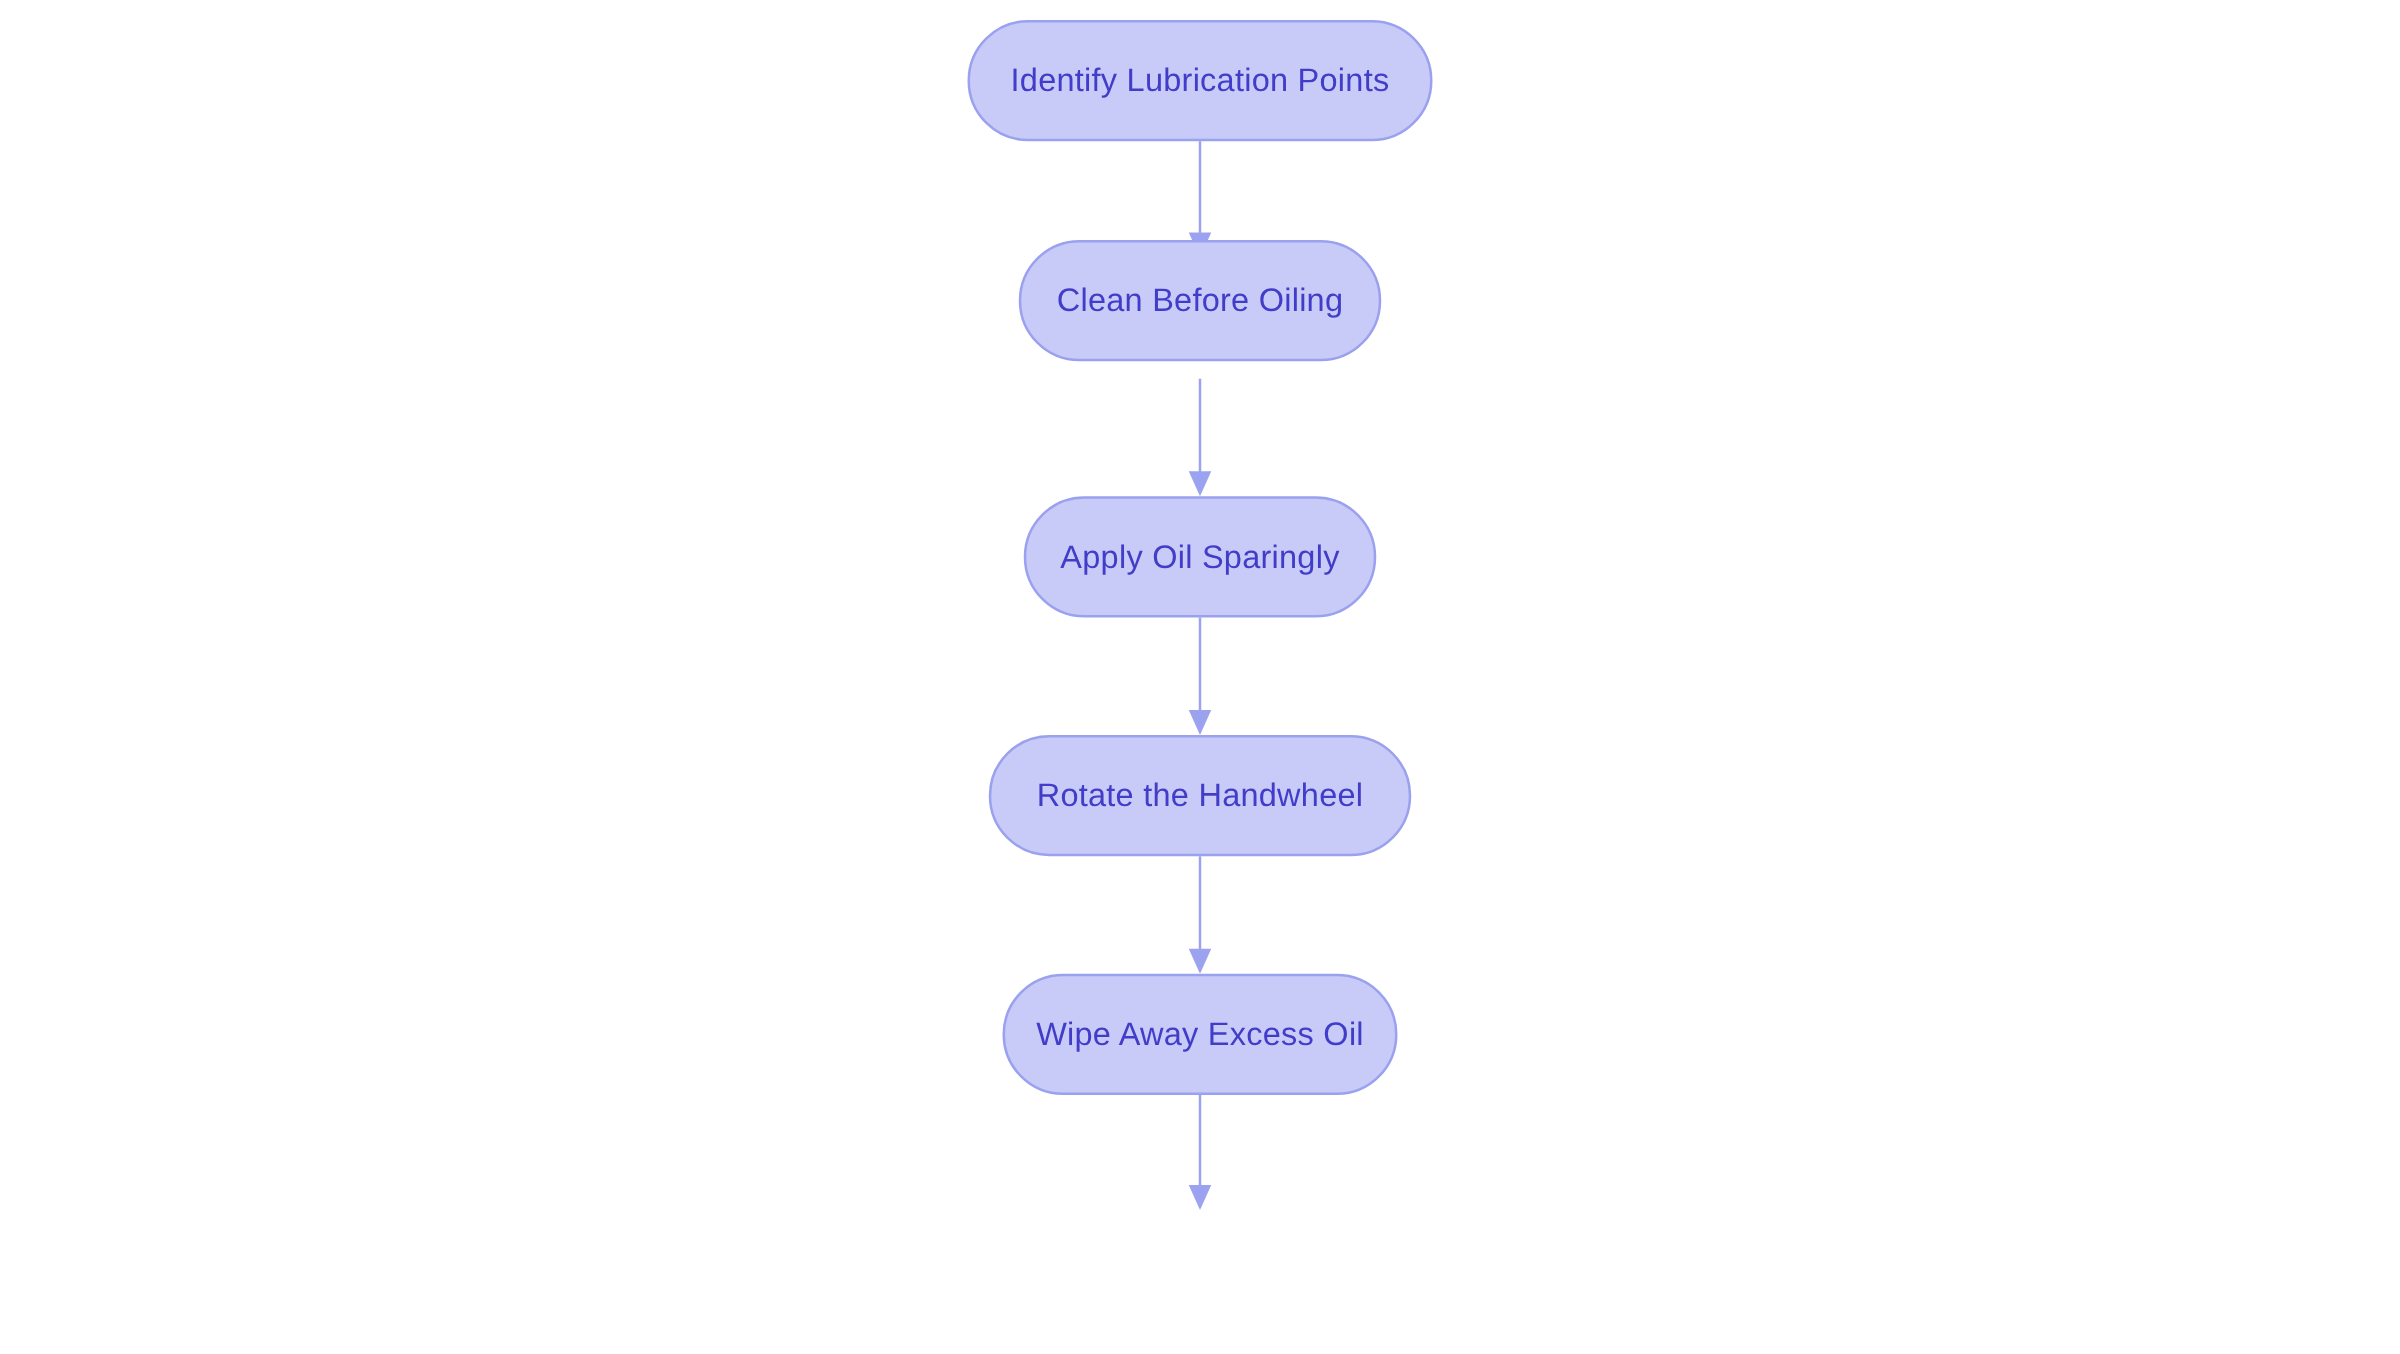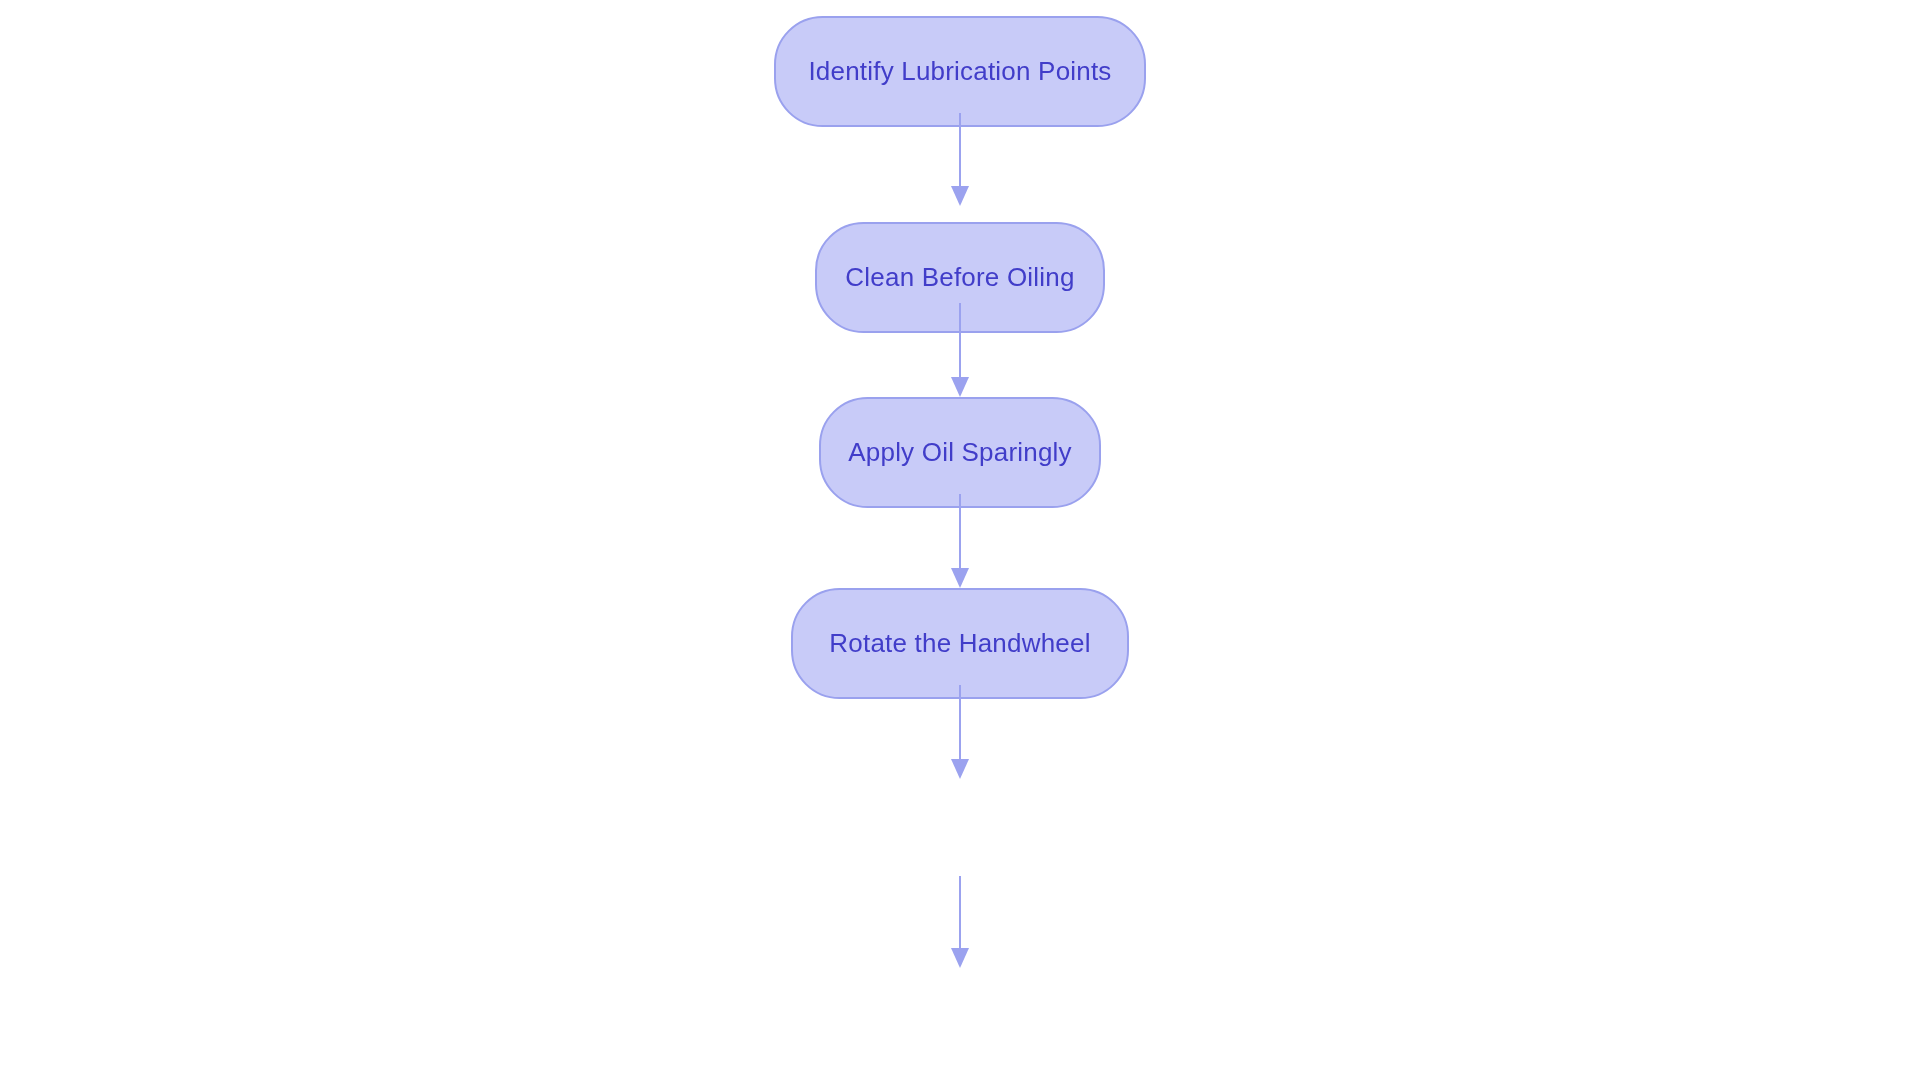--- a/index.html
+++ b/index.html
@@ -10,21 +10,21 @@
   }
   .canvas {
     position: relative;
     width: 1920px;
     height: 1083px;
     background: var(--bg, #ffffff);
     overflow: hidden;
   }
   .node {
     position: absolute;
-    height: 111px;
+    height: 97px;
     border-radius: 48.5px;
     background: var(--node-fill, #c8cbf8);
     border: 2px solid var(--node-border, #9aa1ee);
     box-sizing: border-box;
     display: flex;
     align-items: center;
     justify-content: center;
     white-space: nowrap;
   }
   .node-label {
@@ -61,21 +61,21 @@
 
   <div class="node" style="left:774px; top:16px;  width:372px;">
     <span class="node-label">Identify Lubrication Points</span>
   </div>
 
   <div class="arrow" style="left:951px; top:113px; height:93px;">
     <div class="arrow-line"></div>
     <div class="arrow-head"></div>
   </div>
 
-  <div class="node" style="left:815px; top:222px; width:290px;text-align:right;">
+  <div class="node" style="left:815px; top:192px; width:290px;text-align:right;">
     <span class="node-label">Clean Before Oiling</span>
   </div>
 
   <div class="arrow" style="left:951px; top:303px; height:94px;">
     <div class="arrow-line"></div>
     <div class="arrow-head"></div>
   </div>
 
   <div class="node" style="left:819px; top:397px; width:282px;align-items:center;">
     <span class="node-label">Apply Oil Sparingly</span>
@@ -88,20 +88,23 @@
 
   <div class="node" style="left:791px; top:588px; width:338px;align-items:center;">
     <span class="node-label">Rotate the Handwheel</span>
   </div>
 
   <div class="arrow" style="left:951px; top:685px; height:94px;">
     <div class="arrow-line"></div>
     <div class="arrow-head"></div>
   </div>
 
+  <div class="node" style="left:802px; top:779px; width:316px;">
+    <span class="node-label">Wipe Away Excess Oil</span>
+  </div>
 
   <div class="arrow" style="left:951px; top:876px; height:92px;">
     <div class="arrow-line"></div>
     <div class="arrow-head"></div>
   </div>
 
 
 </div>
 
 </body></html>

